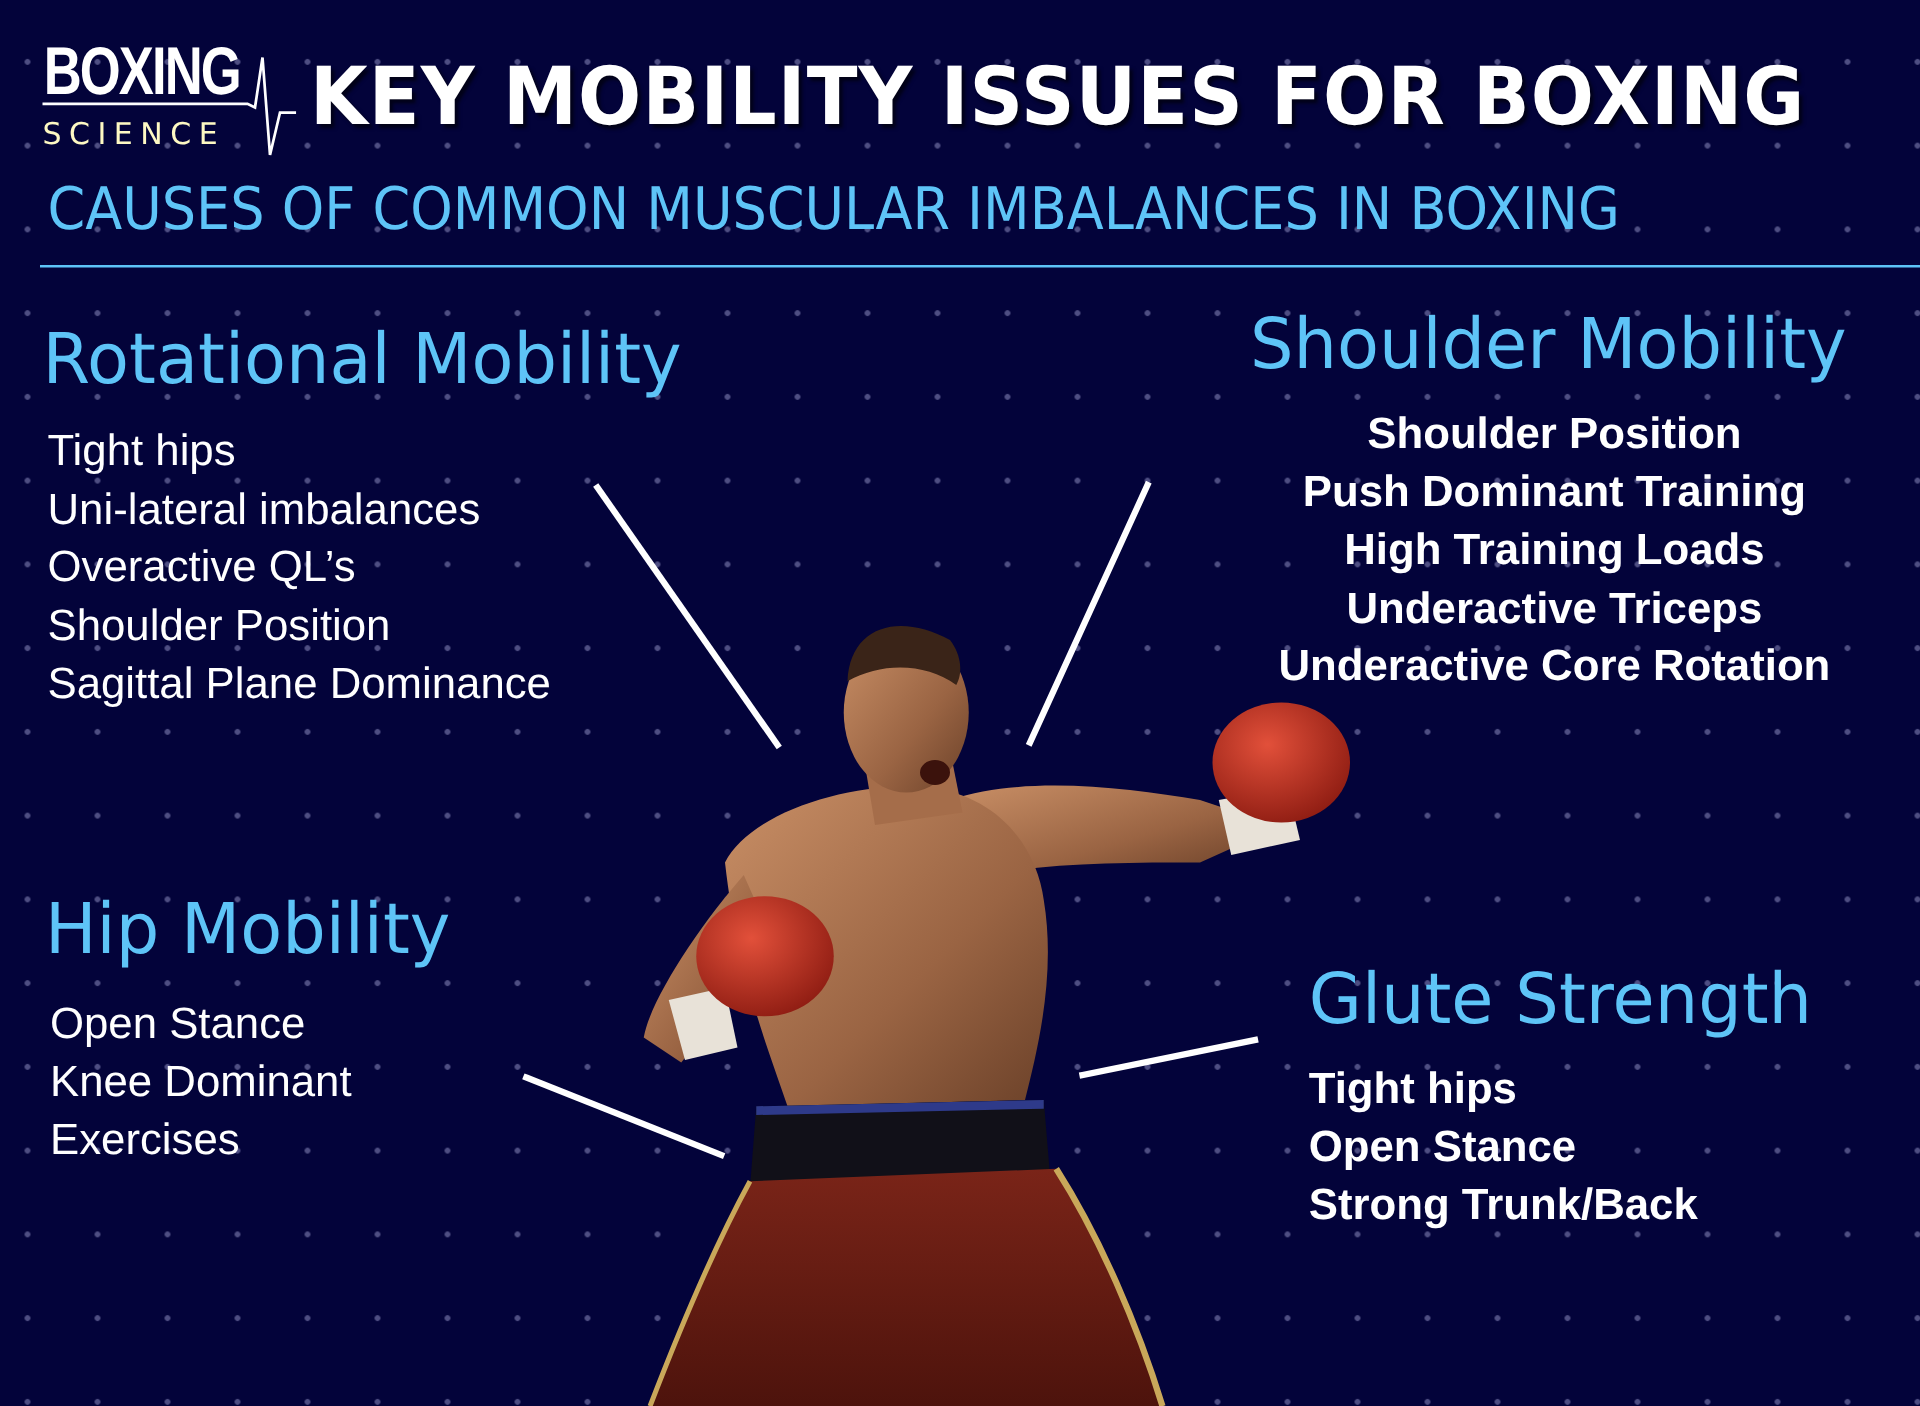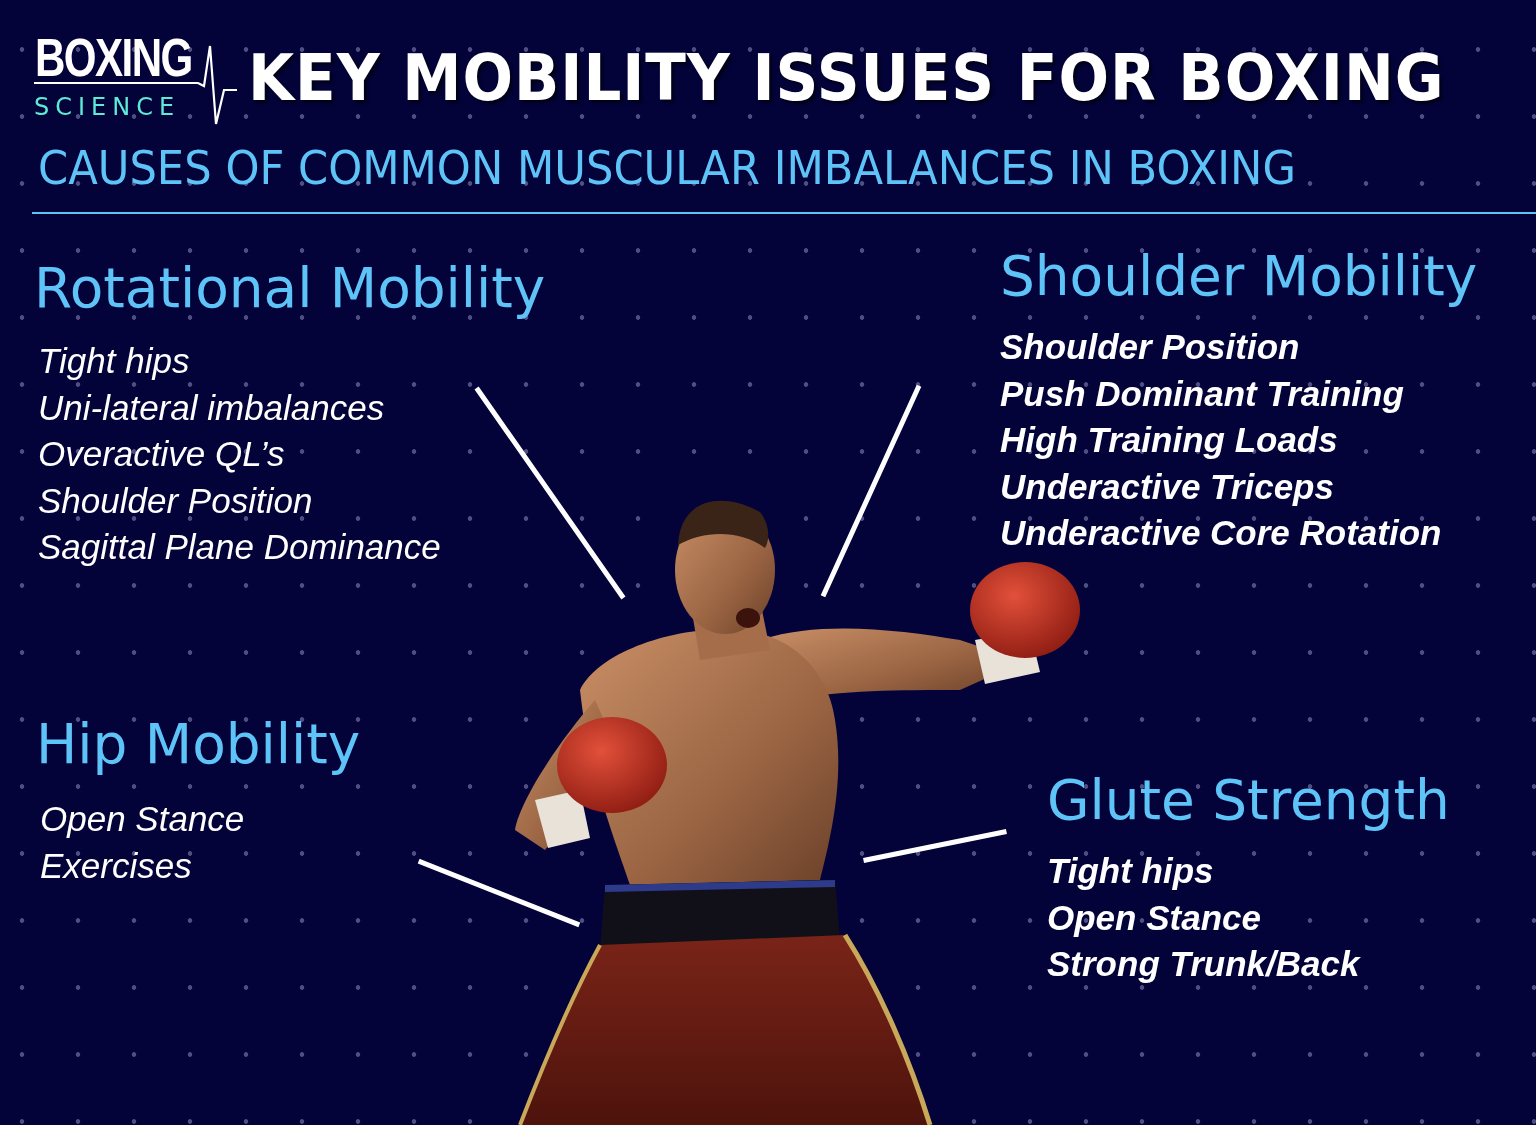--- a/index.html
+++ b/index.html
@@ -20,21 +20,21 @@
   .logo-boxing {
     position: absolute; left: 3px; top: 2px;
     font-family: "Liberation Sans", sans-serif; font-weight: 700;
     font-size: 54px; line-height: 54px; letter-spacing: -2px;
     transform: scaleX(0.78); transform-origin: left top;
     color: #fff;
   }
   .logo-science {
     position: absolute; left: 2px; top: 66px;
     font-family: "DejaVu Sans", sans-serif; font-size: 24px; line-height: 26px;
-    letter-spacing: 6px; color: #5eead4;
+    letter-spacing: 6px; color: #fef9c3;
   }
   .logo-pulse { position: absolute; left: 0; top: 0; }
 
   
   .title {
     left: 248px; top: 40px;
     font-family: "DejaVu Sans", sans-serif; font-weight: 700;
     font-size: 64px; line-height: 76px; letter-spacing: 1px;
     color: #ffffff;
     text-shadow: 3px 3px 3px rgba(0,0,0,0.6);
@@ -52,31 +52,31 @@
   .rule { left: 32px; top: 212px; width: 1504px; height: 2px; background: #5ec4f7; }
 
   
   .sec-title {
     font-family: "DejaVu Sans", sans-serif;
     font-size: 56px; line-height: 64px;
     color: #5ec4f7;
     white-space: nowrap;
     transform: scaleX(0.98); transform-origin: left top;
   }
-  .items { list-style: none; margin-top: 14px; font-style: italic; }
+  .items { list-style: none; margin-top: 14px; }
   .items li {
     font-family: "Liberation Sans", sans-serif;
     font-size: 35px; line-height: 46.5px;
     color: #ffffff; white-space: nowrap;
   }
   .items.bold li { font-weight: 700; }
 
   .sec-rot { left: 34px; top: 256px; }
   .sec-rot .items { margin-left: 4px; margin-top: 18px; }
-  .sec-sh { left: 1000px; top: 244px; }
+  .sec-sh { left: 1000px; top: 244px; text-align: center; }
   .sec-sh .items { margin-top: 16px; }
   .sec-hip { left: 36px; top: 712px; }
   .sec-hip .items { margin-left: 4px; margin-top: 20px; }
   .sec-gl { left: 1047px; top: 768px; }
   .sec-gl .items { margin-top: 16px; }
 
   
   .lines { left: 0; top: 0; width: 1536px; height: 1125px; pointer-events: none; }
 
   
@@ -169,20 +169,21 @@
     <li>High Training Loads</li>
     <li>Underactive Triceps</li>
     <li>Underactive Core Rotation</li>
   </ul>
 </div>
 
 <div class="abs sec-hip">
   <div class="sec-title">Hip Mobility</div>
   <ul class="items">
     <li>Open Stance</li>
+    <li>Knee Dominant</li>
     <li>Exercises</li>
   </ul>
 </div>
 
 <div class="abs sec-gl">
   <div class="sec-title">Glute Strength</div>
   <ul class="items bold">
     <li>Tight hips</li>
     <li>Open Stance</li>
     <li>Strong Trunk/Back</li>

